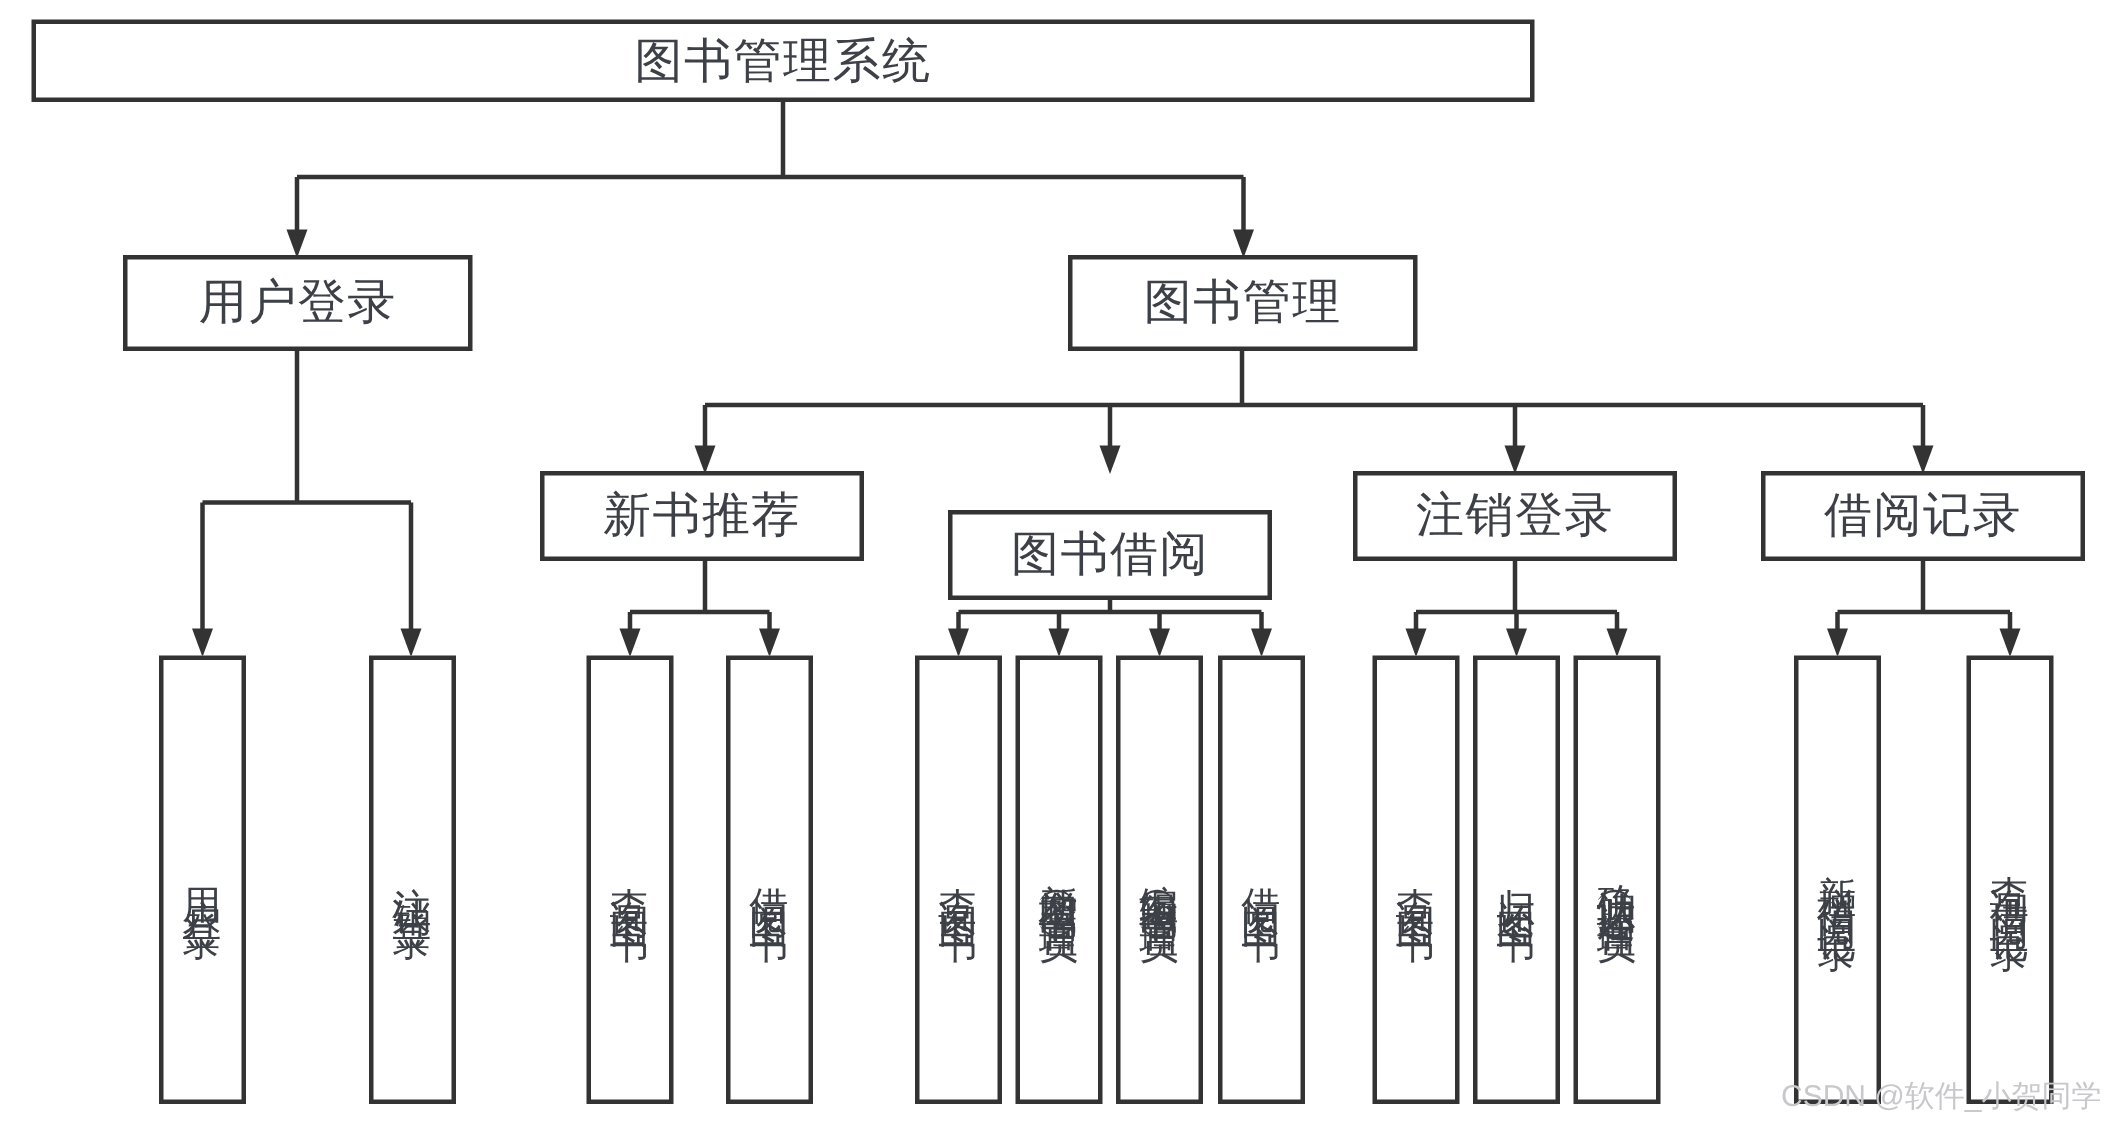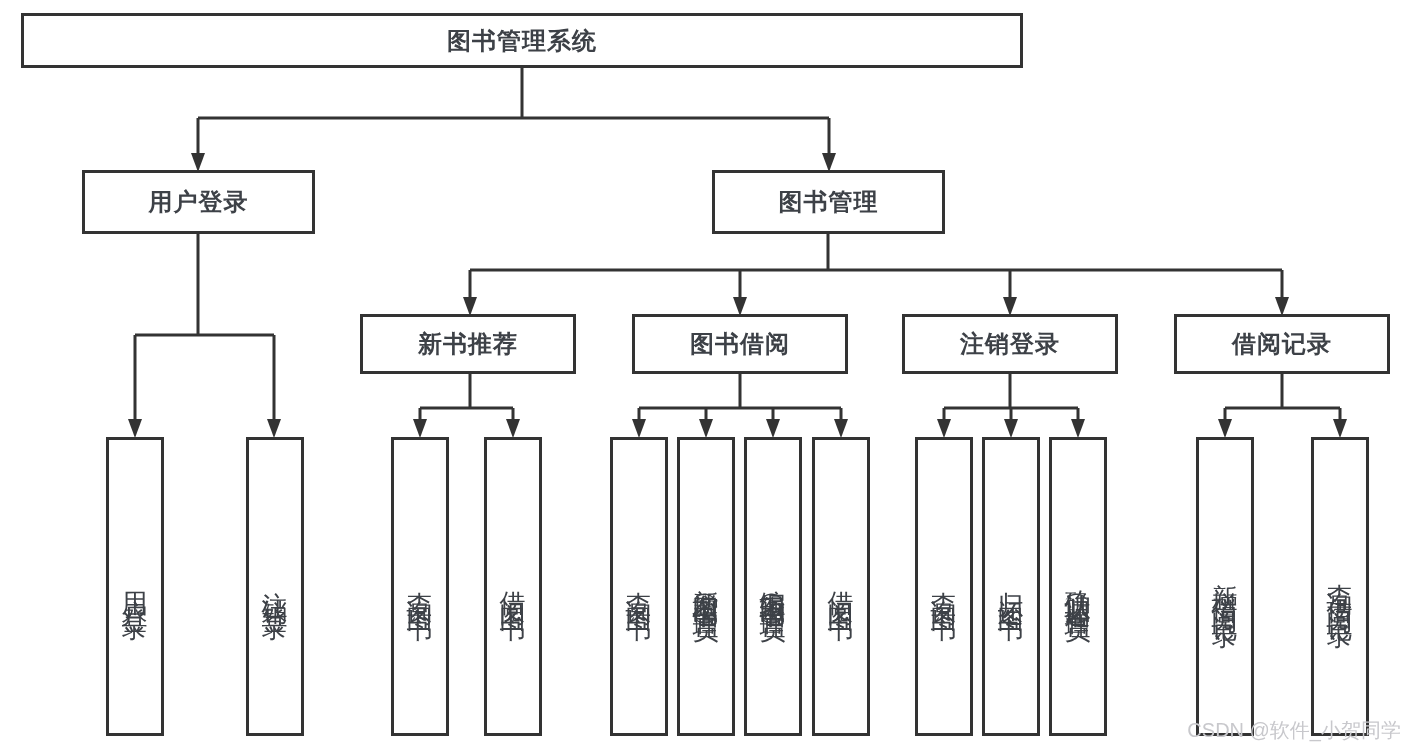--- a/index.html
+++ b/index.html
@@ -18,37 +18,37 @@
   }
   .wires{position:absolute;left:0;top:0;z-index:1;pointer-events:none;}
   .wires path{stroke:var(--line);stroke-width:3;fill:none;}
   .wires polygon{fill:var(--line);stroke:none;}
   .node{
     position:absolute;box-sizing:border-box;z-index:2;
     border:3px solid var(--line);background:var(--bg);
     display:flex;align-items:center;justify-content:center;
     color:var(--ink);
   }
-  .hnode{font-size:24px;letter-spacing:1px;font-weight:bold;}
+  .hnode{font-size:32px;letter-spacing:1px;}
   .vnode>span{
     writing-mode:vertical-rl;
     text-orientation:mixed;
     font-size:26px;
     line-height:1.0;
     white-space:nowrap;
   }
   .v-short>span{letter-spacing:8px;}
   .v-long>span{letter-spacing:4px;}
   
   .n-root        {left:21px;  top:13px;  width:1002px;height:55px;}
   .n-user-login  {left:82px;  top:170px; width:233px; height:64px;}
   .n-book-mgmt   {left:712px; top:170px; width:233px; height:64px;}
   .n-l3          {top:314px;  width:216px;height:60px;}
   .n-newbook     {left:360px;}
-  .n-borrow      {left:632px;}
+  .n-borrow      {left:632px;margin-top:26px;}
   .n-current     {left:902px;}
   .n-records     {left:1174px;}
   .leaf          {top:437px;  width:58px; height:299px;}
   .lf-1 {left:106px;} .lf-2 {left:246px;}
   .lf-3 {left:391px;} .lf-4 {left:484px;}
   .lf-5 {left:610px;} .lf-6 {left:677px;} .lf-7 {left:744px;} .lf-8 {left:812px;}
   .lf-9 {left:915px;} .lf-10{left:982px;} .lf-11{left:1049px;}
   .lf-12{left:1196px;} .lf-13{left:1311px;}
   .watermark{
     position:absolute;z-index:5;

